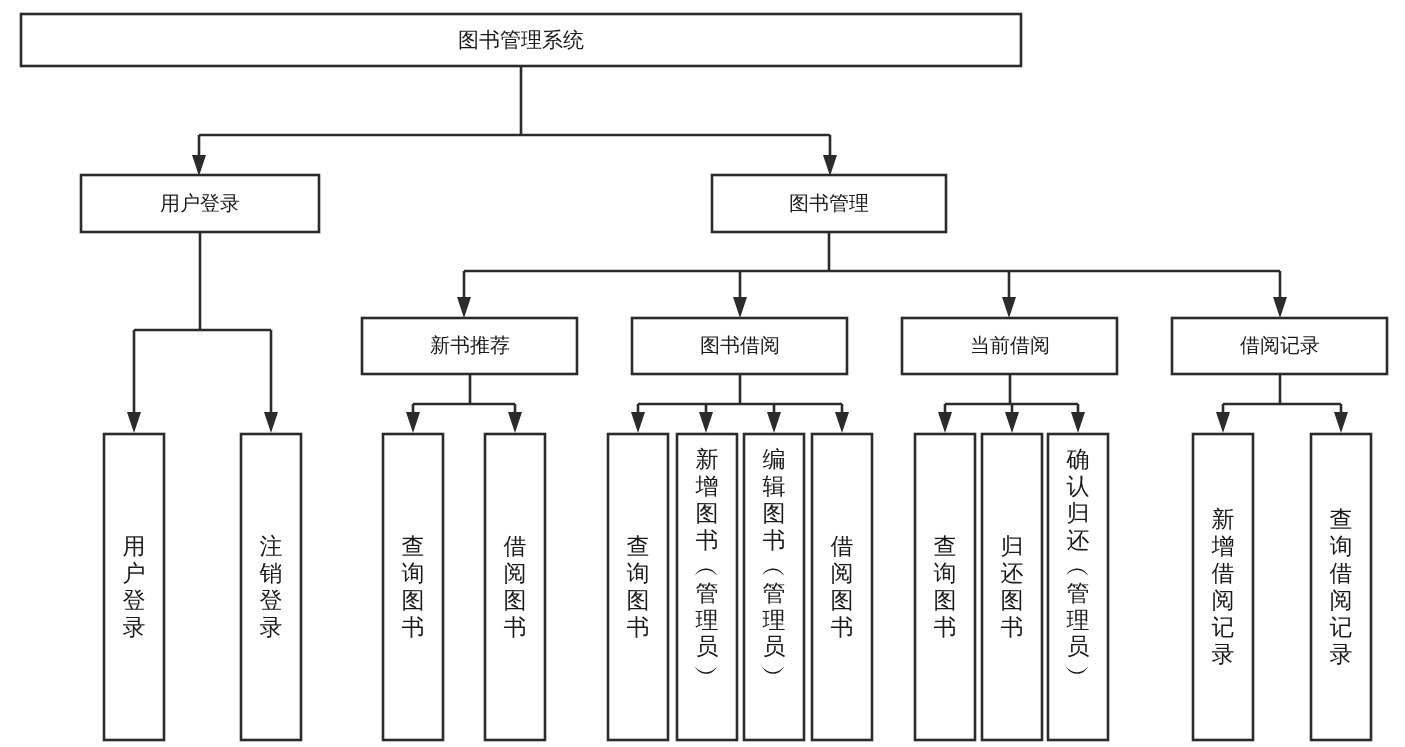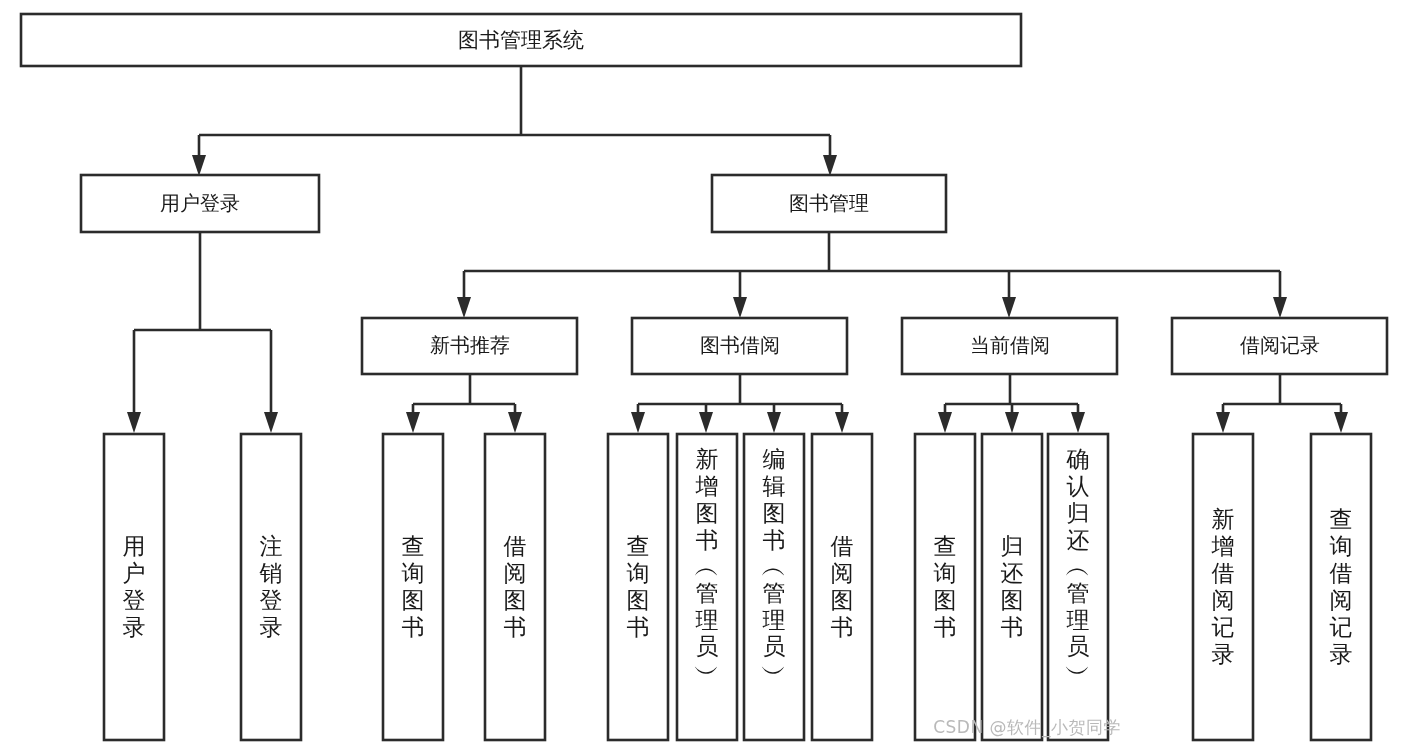--- a/index.html
+++ b/index.html
@@ -234,15 +234,14 @@
   <div class="leaf-label" style="left:744px; top:434px; width:60px; height:306px; justify-content:flex-start; padding-top:12px;"><span>编</span><span>辑</span><span>图</span><span>书</span><span style="line-height: 1; font-size: 26px;">︵</span><span>管</span><span>理</span><span>员</span><span style="line-height: 1; font-size: 26px;">︶</span></div>
   <div class="leaf-label" style="left:812px; top:434px; width:60px; height:306px;"><span>借</span><span>阅</span><span>图</span><span>书</span></div>
 
   <div class="leaf-label" style="left:915px; top:434px; width:60px; height:306px;"><span>查</span><span>询</span><span>图</span><span>书</span></div>
   <div class="leaf-label" style="left:982px; top:434px; width:60px; height:306px;"><span>归</span><span>还</span><span>图</span><span>书</span></div>
   <div class="leaf-label" style="left:1048px; top:434px; width:60px; height:306px; justify-content:flex-start; padding-top:12px;"><span>确</span><span>认</span><span>归</span><span>还</span><span style="line-height: 1; font-size: 26px;">︵</span><span>管</span><span>理</span><span>员</span><span style="line-height: 1; font-size: 26px;">︶</span></div>
 
   <div class="leaf-label" style="left:1193px; top:434px; width:60px; height:306px;"><span>新</span><span>增</span><span>借</span><span>阅</span><span>记</span><span>录</span></div>
   <div class="leaf-label" style="left:1311px; top:434px; width:60px; height:306px;"><span>查</span><span>询</span><span>借</span><span>阅</span><span>记</span><span>录</span></div>
 
-  <div class="watermark">CSDN @软件_小贺同学</div>
 
 </div>
 
 </body></html>

